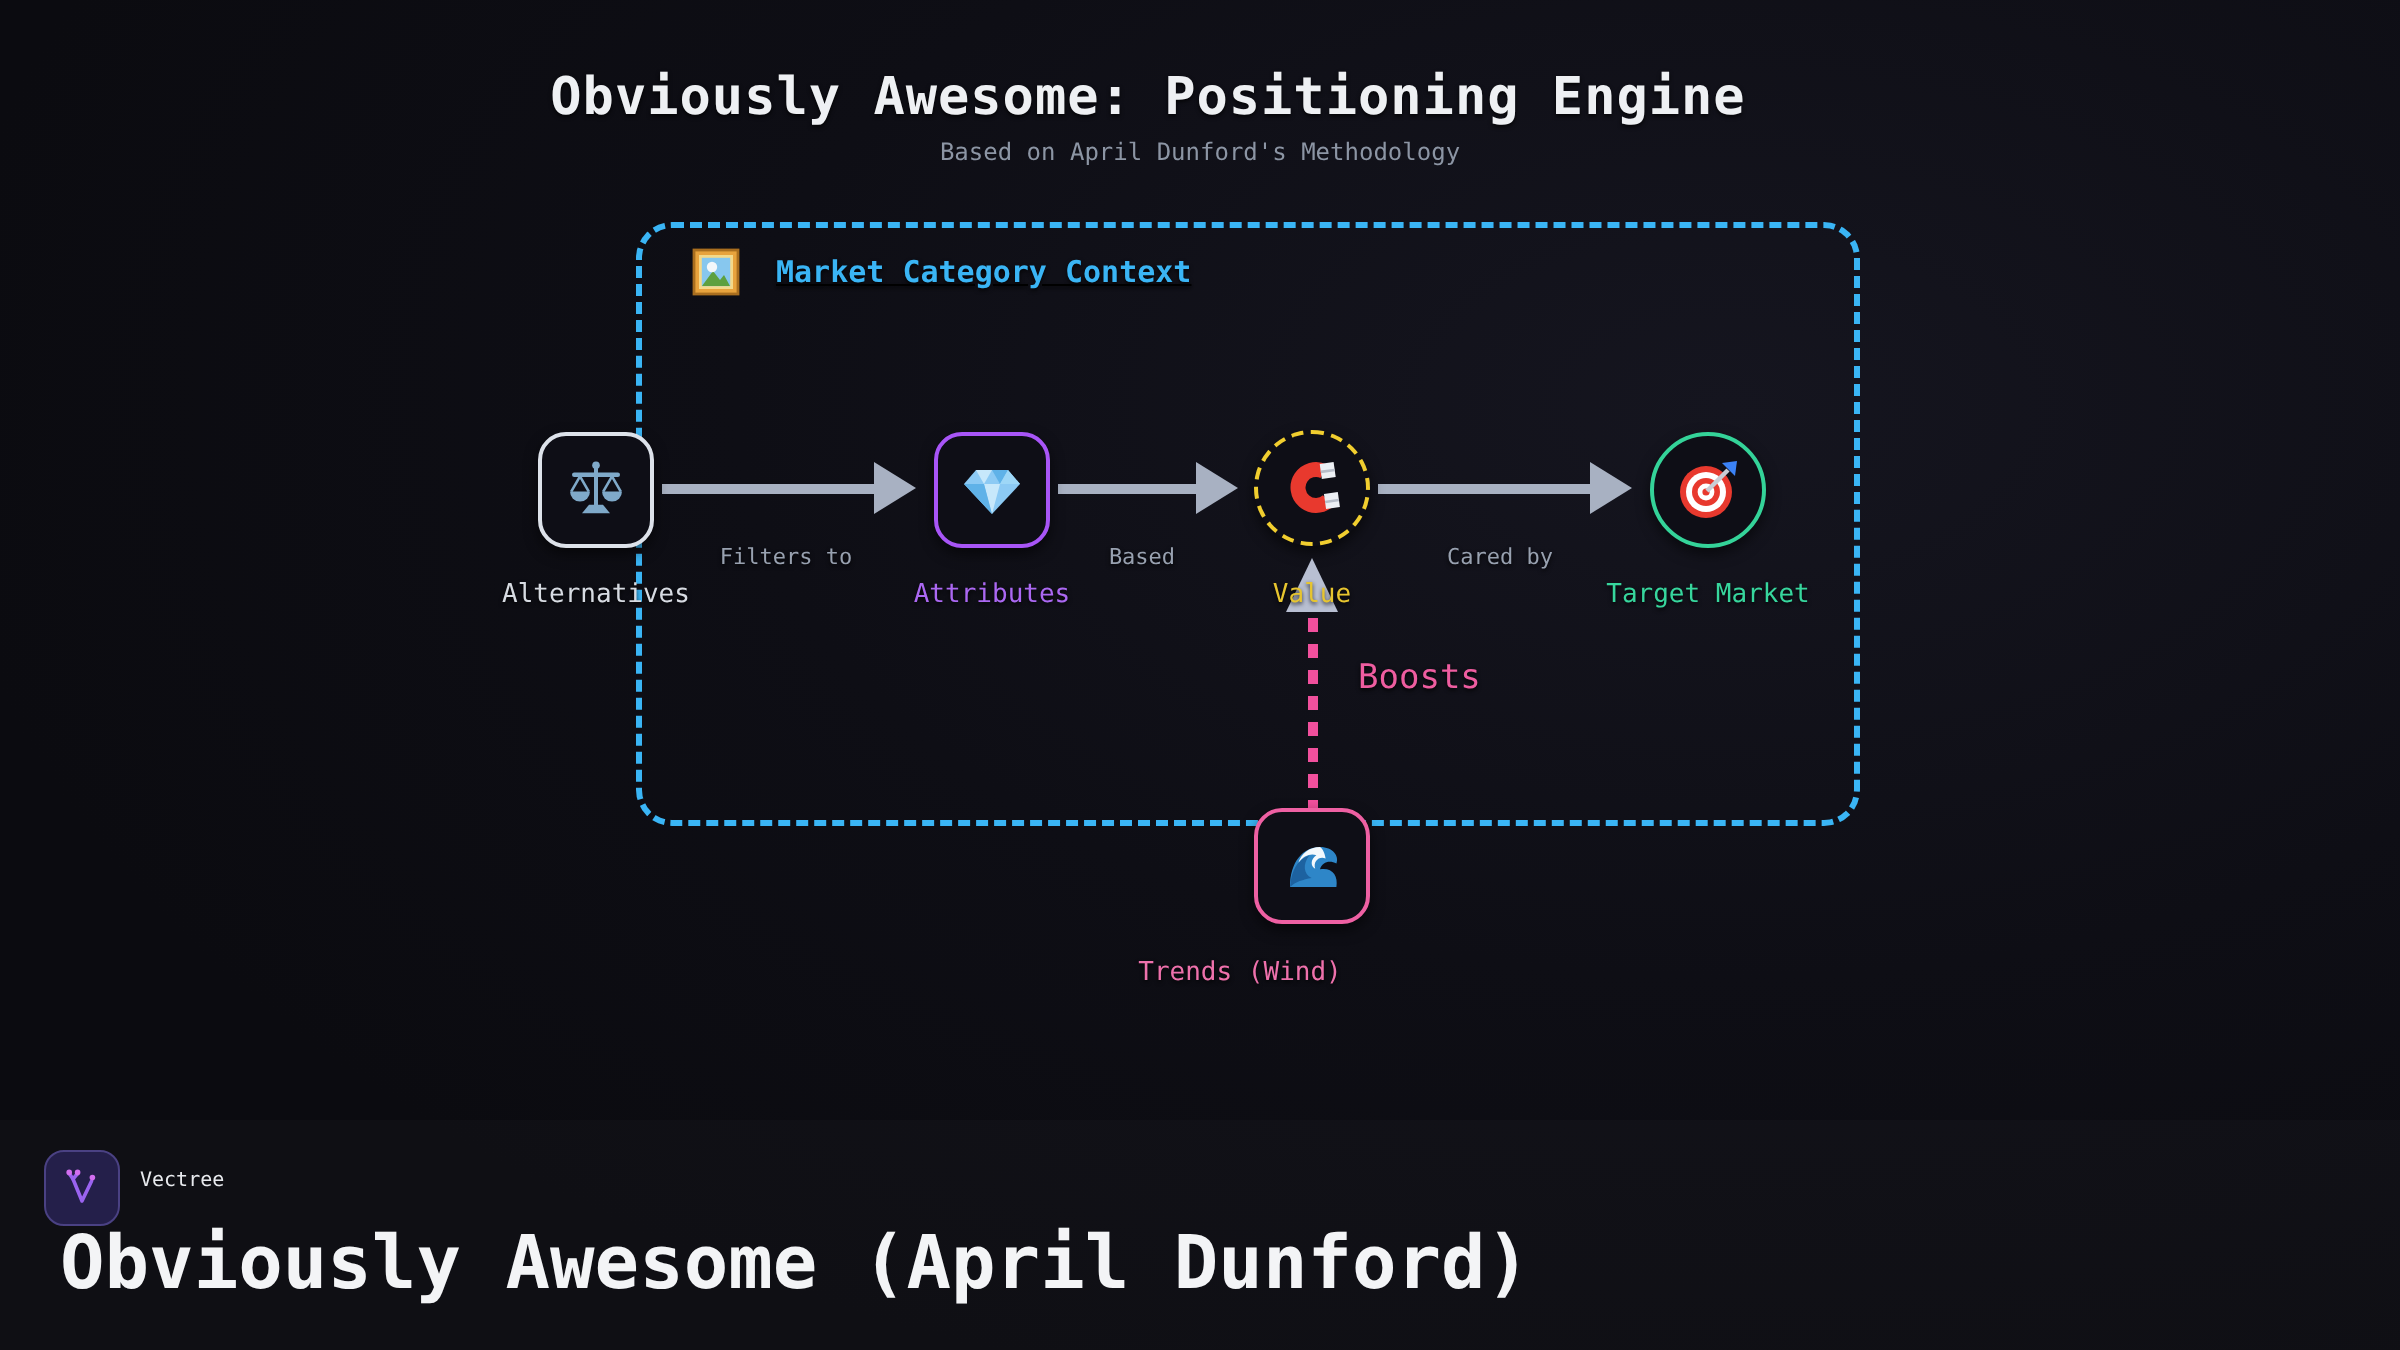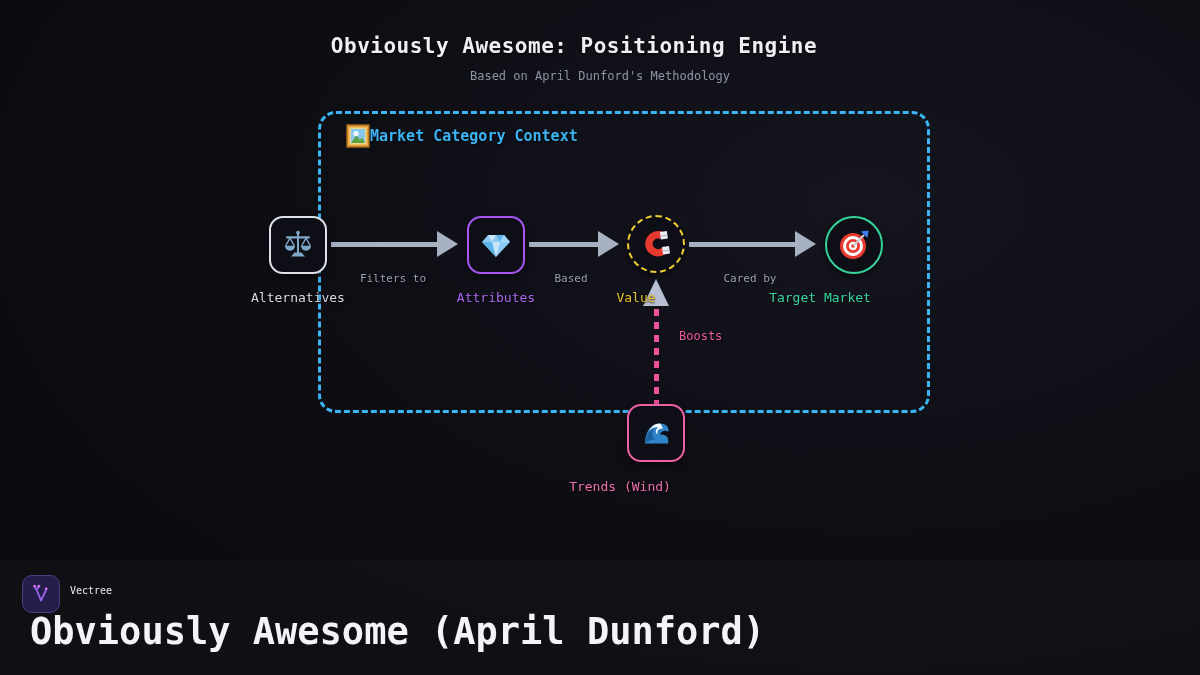--- a/index.html
+++ b/index.html
@@ -7,69 +7,69 @@
   .canvas {
     position:relative; width:1200px; height:675px; overflow:hidden;
     font-family:"DejaVu Sans Mono","Liberation Mono",monospace;
     background:
       radial-gradient(900px 520px at 72% 30%, #15151f 0%, #0e0e15 55%, #0b0b10 100%);
   }
   .footer-band { position:absolute; left:0; top:560px; width:1200px; height:115px;
     background:rgba(255,255,255,0.018); }
 
   .page-title { position:absolute; left:0; top:34px; width:1148px; text-align:center;
-    font-size:21px; font-weight:bold; color:#eef0f3; letter-spacing:.5px;
+    font-size:26px; font-weight:bold; color:#eef0f3; letter-spacing:.5px;
     text-shadow:0 1px 2px rgba(0,0,0,.8); }
   .page-subtitle { position:absolute; left:0; top:69px; width:1200px; text-align:center;
     font-size:12px; color:#8c95a4; }
 
   .group-box { position:absolute; left:318px; top:111px; width:612px; height:302px;
     border:3px dashed #3ab5f5; border-radius:18px; z-index:1; }
   .group-label { position:absolute; left:346px; top:124px; display:flex; align-items:center;
-    gap:0; z-index:2; }
+    gap:18px; z-index:2;text-decoration:underline; }
   .group-label .txt { font-size:15px; font-weight:bold; color:#3ab5f5;
     text-shadow:0 1px 2px rgba(0,0,0,.8); }
 
   .node { position:absolute; width:58px; height:58px; background:#0e0e16; z-index:3;
     display:flex; align-items:center; justify-content:center;
     box-shadow:0 3px 7px rgba(0,0,0,.55); }
   .node-sq { border-radius:14px; }
   .node-ci { border-radius:50%; }
   .n-alt    { left:269px; top:216px; border:2px solid #dde2ea; }
   .n-attr   { left:467px; top:216px; border:2px solid #a855f7; }
   .n-value  { left:627px; top:215px; border:2.5px dashed #f1ce2f; }
   .n-target { left:825px; top:216px; border:2px solid #34d399; }
   .n-trends { left:627px; top:404px; border:2px solid #ee60a3; }
 
   .node-label { position:absolute; width:160px; text-align:center; font-size:13px;
     text-shadow:0 1px 2px rgba(0,0,0,.85); z-index:6; }
   .l-alt    { left:218px; top:290px; color:#d7dbe2; }
   .l-attr   { left:416px; top:290px; color:#ab68f2; }
-  .l-value  { left:556px; top:290px; color:#e7c52f; }
-  .l-target { left:740px; top:290px; color:#37d69d; }
+  .l-value  { left:576px; top:290px; color:#e7c52f; }
+  .l-target { left:774px; top:290px; color:#37d69d; }
   .l-trends { left:540px; top:479px; color:#ee71ac; }
 
   .hline { position:absolute; top:242px; height:5px; background:#a8b1c2; z-index:2; }
   .hl-1 { left:331px; width:106px; }
   .hl-2 { left:529px; width:69px;  }
   .hl-3 { left:689px; width:106px; }
   .ah-right { position:absolute; top:231px; width:0; height:0; z-index:2;
     border-top:13px solid transparent; border-bottom:13px solid transparent;
     border-left:21px solid #a8b1c2; }
   .ah-1 { left:437px; } .ah-2 { left:598px; } .ah-3 { left:795px; }
   .edge-label { position:absolute; top:224px; width:120px; text-align:center;
     font-size:11px; color:#98a1b0; text-shadow:0 1px 2px rgba(0,0,0,.85); z-index:2;margin-top:48px; }
   .el-1 { left:333px; } .el-2 { left:511px; } .el-3 { left:690px; }
 
   .ah-up { position:absolute; left:643px; top:279px; width:0; height:0; z-index:4;
     border-left:13px solid transparent; border-right:13px solid transparent;
     border-bottom:27px solid #b8bfd2; }
   .vdash { position:absolute; left:654px; top:309px; width:5px; height:96px; z-index:2;
     background:repeating-linear-gradient(180deg,#f1509d 0 7px,transparent 7px 13px); }
-  .el-boost { position:absolute; left:679px; top:329px; font-size:12px; color:#ef5da0;
+  .el-boost { position:absolute; left:679px; top:329px; font-size:17px; color:#ef5da0;
     text-shadow:0 1px 2px rgba(0,0,0,.85); z-index:2; }
 
   .logo { position:absolute; left:22px; top:575px; width:38px; height:38px;
     border-radius:10px; background:#241f4a; border:1px solid #4a4183;
     display:flex; align-items:center; justify-content:center; }
   .brand { position:absolute; left:70px; top:585px; font-size:10px; font-weight:normal;
     color:#e8eaee; }
   .footer-title { position:absolute; left:30px; top:610px; font-size:37px;
     font-weight:bold; color:#f3f4f6; white-space:nowrap; }
   .footer-url { position:absolute; right:24px; top:624px; font-size:14px; color:#616875; }

